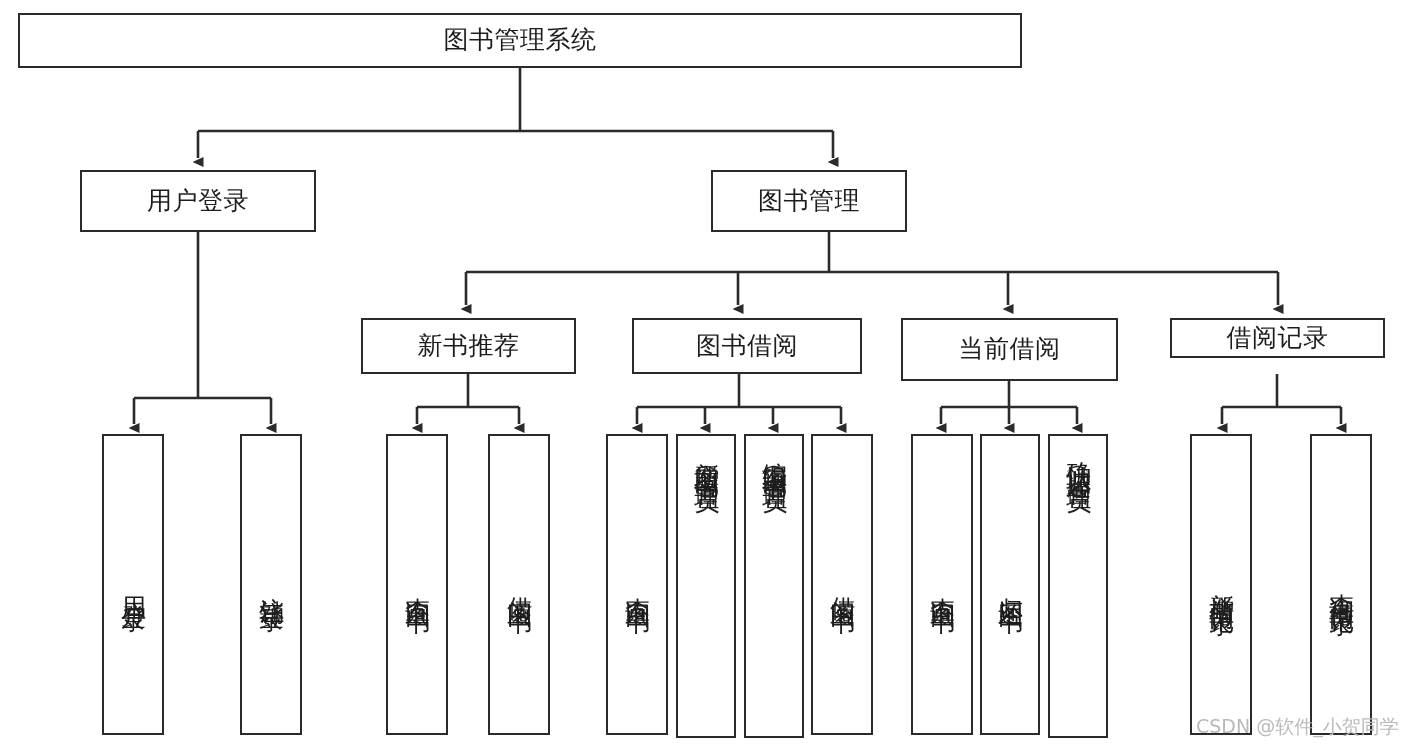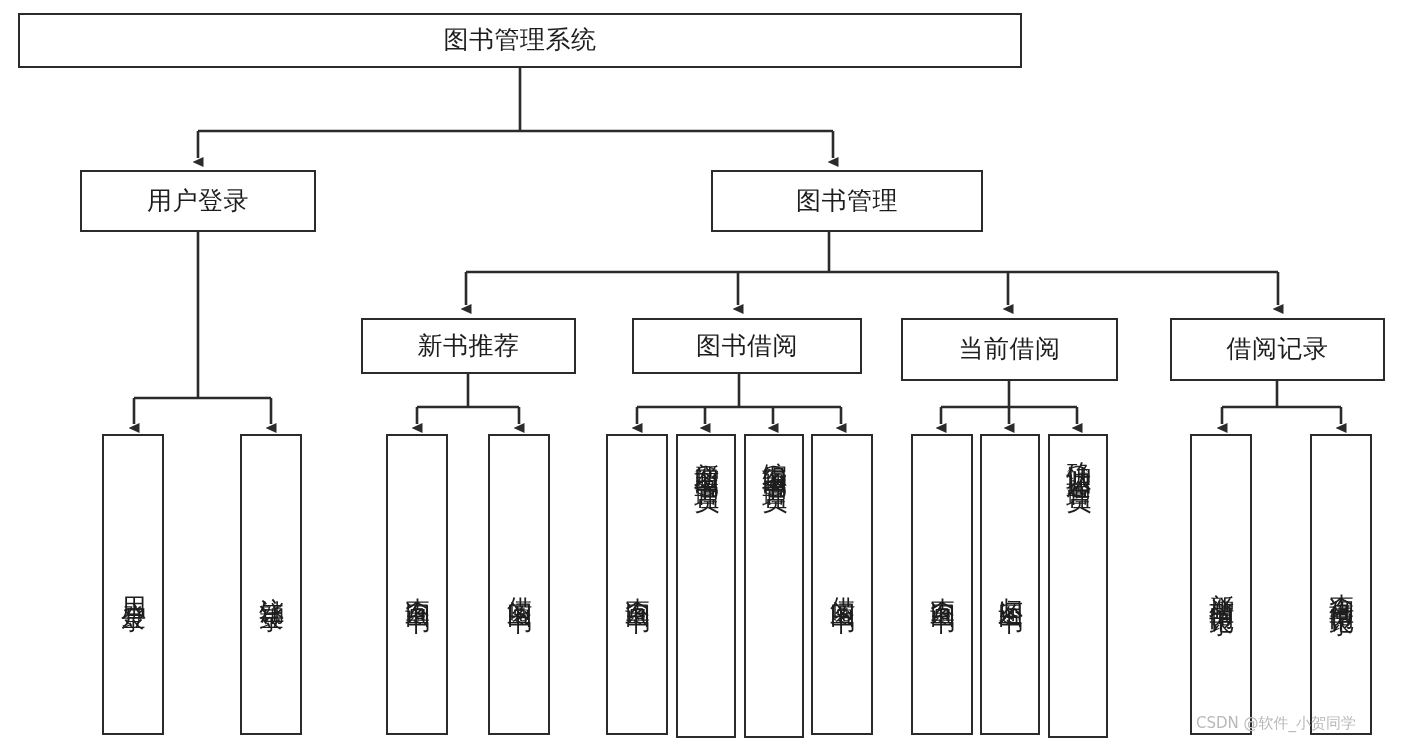--- a/index.html
+++ b/index.html
@@ -58,21 +58,21 @@
     letter-spacing: 4px;
     white-space: nowrap;
     text-align: left;
   }
   .leaf.center-text {
     align-items: center;
     padding-top: 0;
   }
   .watermark {
     position: absolute;
-    font-size: 15px;
+    font-size: 19px;
     color: #b9b9b9;
     white-space: nowrap;
     z-index: 9;
     font-family: "DejaVu Sans", "Liberation Sans", sans-serif;
   }
 </style>
 </head>
 <body>
 
 <div id="canvas">
@@ -129,34 +129,34 @@
     </g>
   </svg>
 
   <div class="node" style="left:18px; top:13px; width:1004px; height:55px;justify-content:center;">
     <span class="node-label">图书管理系统</span>
   </div>
 
   <div class="node" style="left:80px; top:170px; width:236px; height:62px;">
     <span class="node-label">用户登录</span>
   </div>
-  <div class="node" style="left:711px; top:170px; width:272px; height:62px;">
+  <div class="node" style="left:711px; top:170px; width:196px; height:62px;">
     <span class="node-label">图书管理</span>
   </div>
 
   <div class="node" style="left:361px; top:318px; width:215px; height:56px;">
     <span class="node-label">新书推荐</span>
   </div>
   <div class="node" style="left:632px; top:318px; width:230px; height:56px;">
     <span class="node-label">图书借阅</span>
   </div>
   <div class="node" style="left:901px; top:318px; width:217px; height:63px;">
     <span class="node-label">当前借阅</span>
   </div>
-  <div class="node" style="left:1170px; top:318px; width:215px; height:63px;">
+  <div class="node" style="left:1170px; top:318px; width:215px; height:40px;">
     <span class="node-label">借阅记录</span>
   </div>
 
   <div class="node leaf center-text" style="left:102px; top:434px; width:62px; height:301px;">
     <span class="node-label">用户登录</span>
   </div>
   <div class="node leaf center-text" style="left:240px; top:434px; width:62px; height:301px;">
     <span class="node-label">注销登录</span>
   </div>
 

